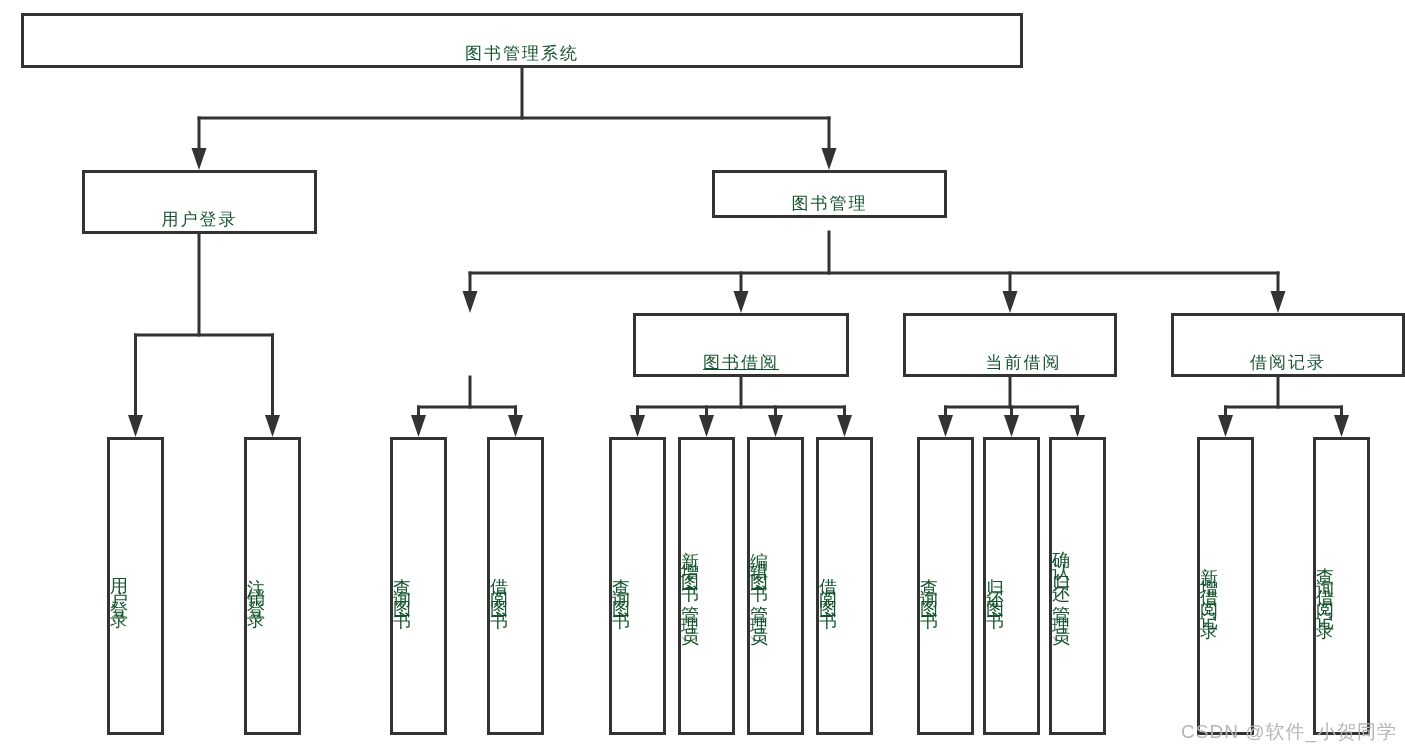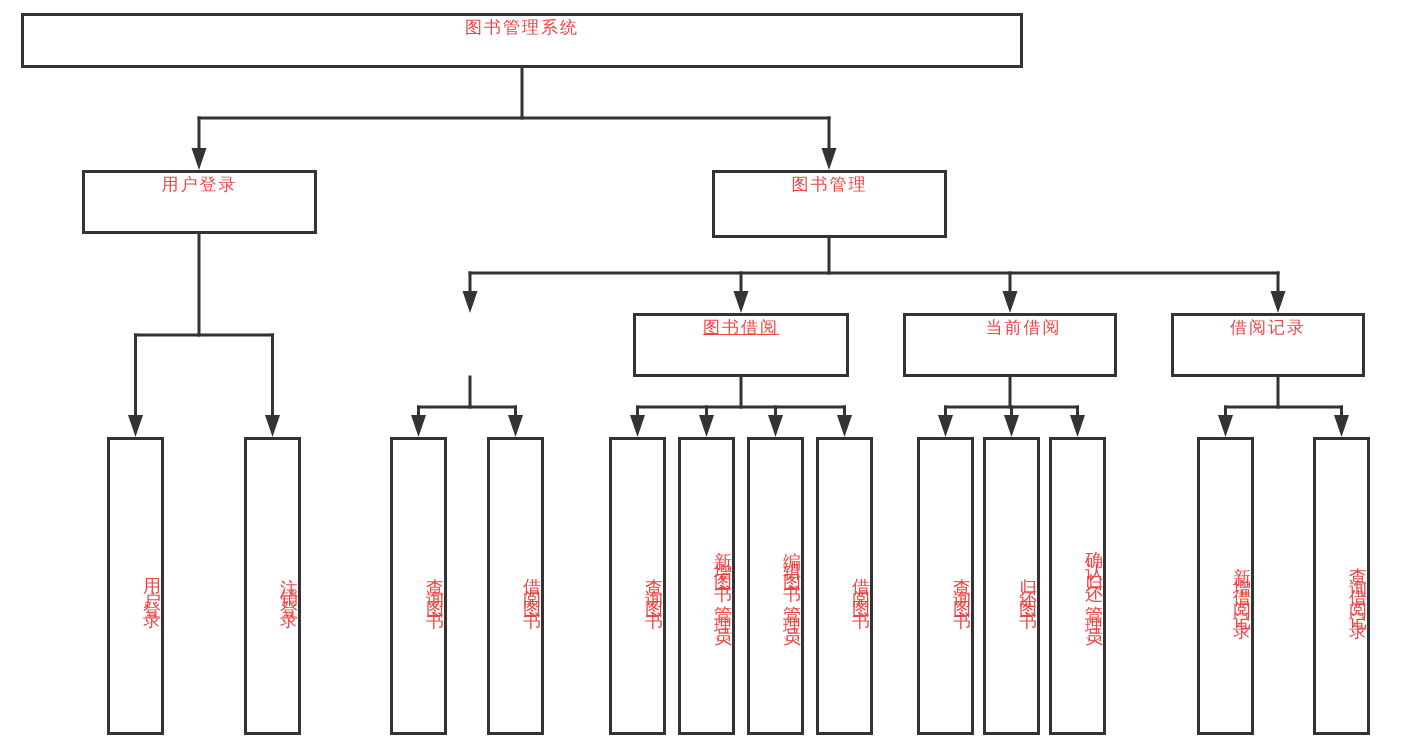--- a/index.html
+++ b/index.html
@@ -22,23 +22,23 @@
     left: 0;
     top: 0;
     z-index: 0;
   }
   .box {
     position: absolute;
     box-sizing: border-box;
     border: 3px solid #333333;
     background: #ffffff;
     display: flex;
-    align-items: flex-start;
+    align-items: flex-end;
     justify-content: center;
-    color: #ef4444;
+    color: #14532d;
     z-index: 2;
   }
   .hbox {
     font-size: 17px;
     letter-spacing: 2px;
   }
   .vbox {
     writing-mode: vertical-rl;
     font-size: 18px;
     letter-spacing: 11px;
@@ -139,31 +139,31 @@
     </g>
   </svg>
 
   <div class="box hbox" style="left:21px; top:13px; width:1002px; height:55px;">
     <span>图书管理系统</span>
   </div>
 
   <div class="box hbox" style="left:82px; top:170px; width:235px; height:64px;">
     <span>用户登录</span>
   </div>
-  <div class="box hbox" style="left:712px; top:170px; width:235px; height:68px;">
+  <div class="box hbox" style="left:712px; top:170px; width:235px; height:48px;">
     <span>图书管理</span>
   </div>
 
   <div class="box hbox" style="left:633px; top:313px; width:216px; height:64px;text-decoration:underline;">
     <span>图书借阅</span>
   </div>
   <div class="box hbox" style="left:903px; top:313px; width:214px; height:64px;padding-left:27px;">
     <span>当前借阅</span>
   </div>
-  <div class="box hbox" style="left:1171px; top:313px; width:194px; height:64px;">
+  <div class="box hbox" style="left:1171px; top:313px; width:234px; height:64px;">
     <span>借阅记录</span>
   </div>
 
   <div class="box vbox" style="left:107px; top:437px; width:57px; height:298px;">
     <span>用户登录</span>
   </div>
   <div class="box vbox" style="left:244px; top:437px; width:57px; height:298px;">
     <span>注销登录</span>
   </div>
 
@@ -197,14 +197,15 @@
     <span>确认归还（管理员）</span>
   </div>
 
   <div class="box vbox" style="left:1197px; top:437px; width:57px; height:298px;">
     <span>新增借阅记录</span>
   </div>
   <div class="box vbox" style="left:1313px; top:437px; width:57px; height:298px;">
     <span>查询借阅记录</span>
   </div>
 
+  <div class="watermark">CSDN @软件_小贺同学</div>
 
 </div>
 
 </body></html>

